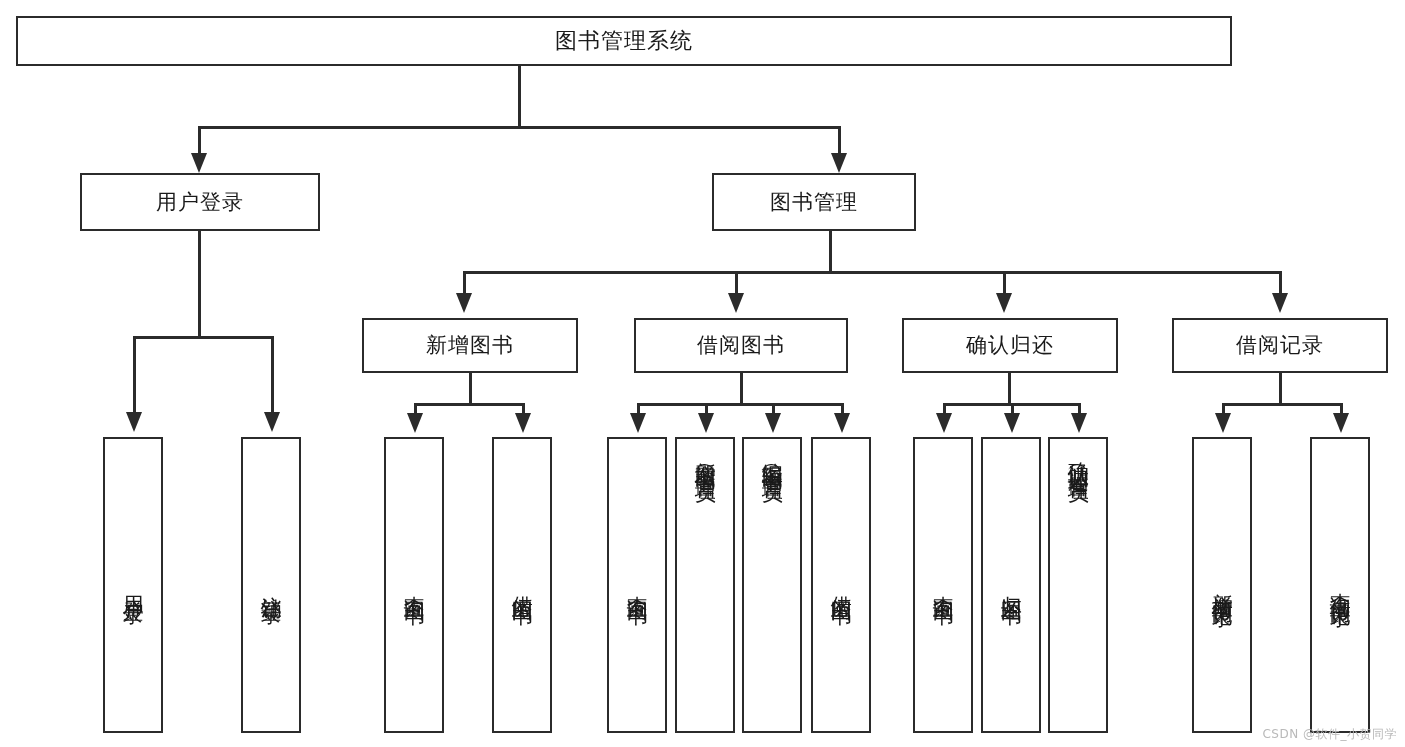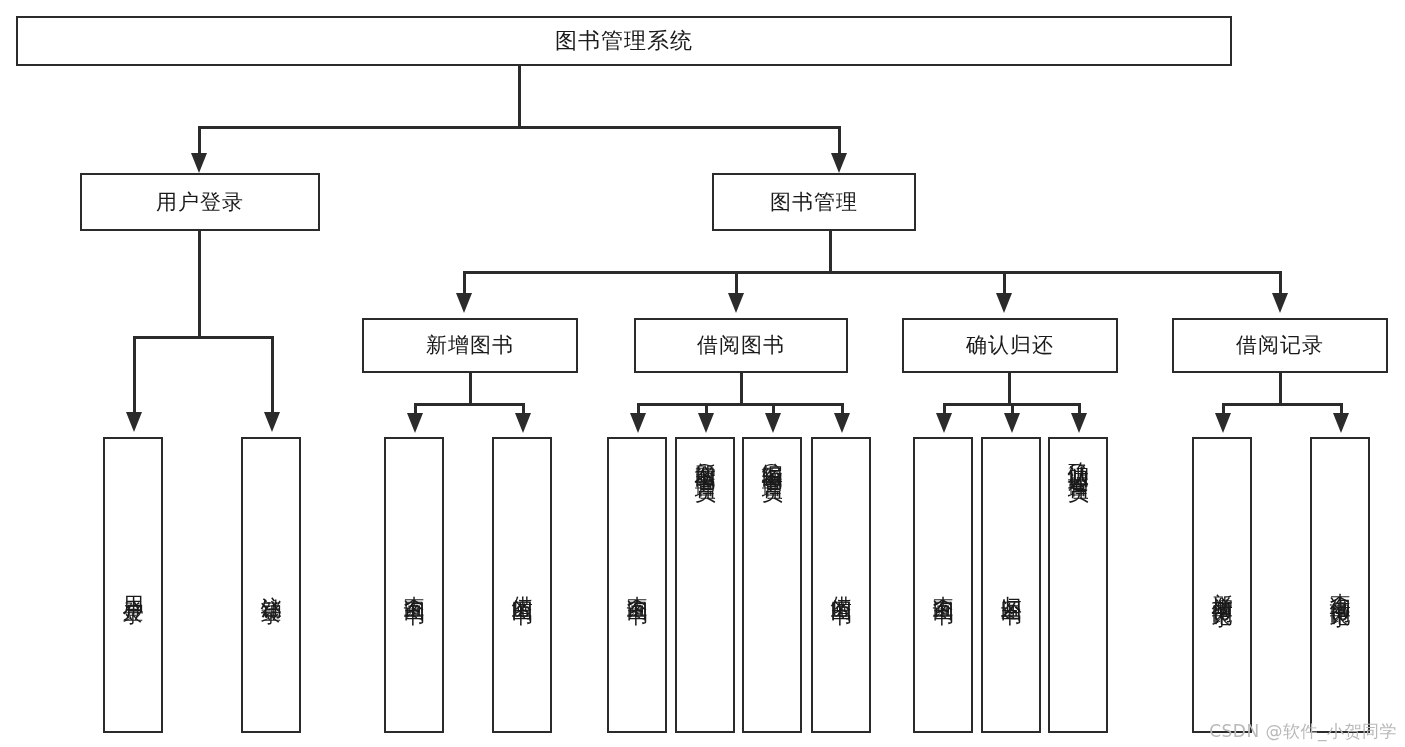--- a/index.html
+++ b/index.html
@@ -66,21 +66,21 @@
     width:0;height:0;
     border-left:8px solid transparent;
     border-right:8px solid transparent;
     border-top:20px solid #2b2b2b;
     z-index:2;
   }
   #watermark{
     position:absolute;
     right:8px;
     bottom:4px;
-    font-size:17px;
+    font-size:12px;
     color:#b9b9b9;
     letter-spacing:0.5px;
     z-index:5;
     white-space:nowrap;
     font-family:"DejaVu Sans","Liberation Sans",sans-serif;
   }
 </style>
 </head>
 <body>
 

